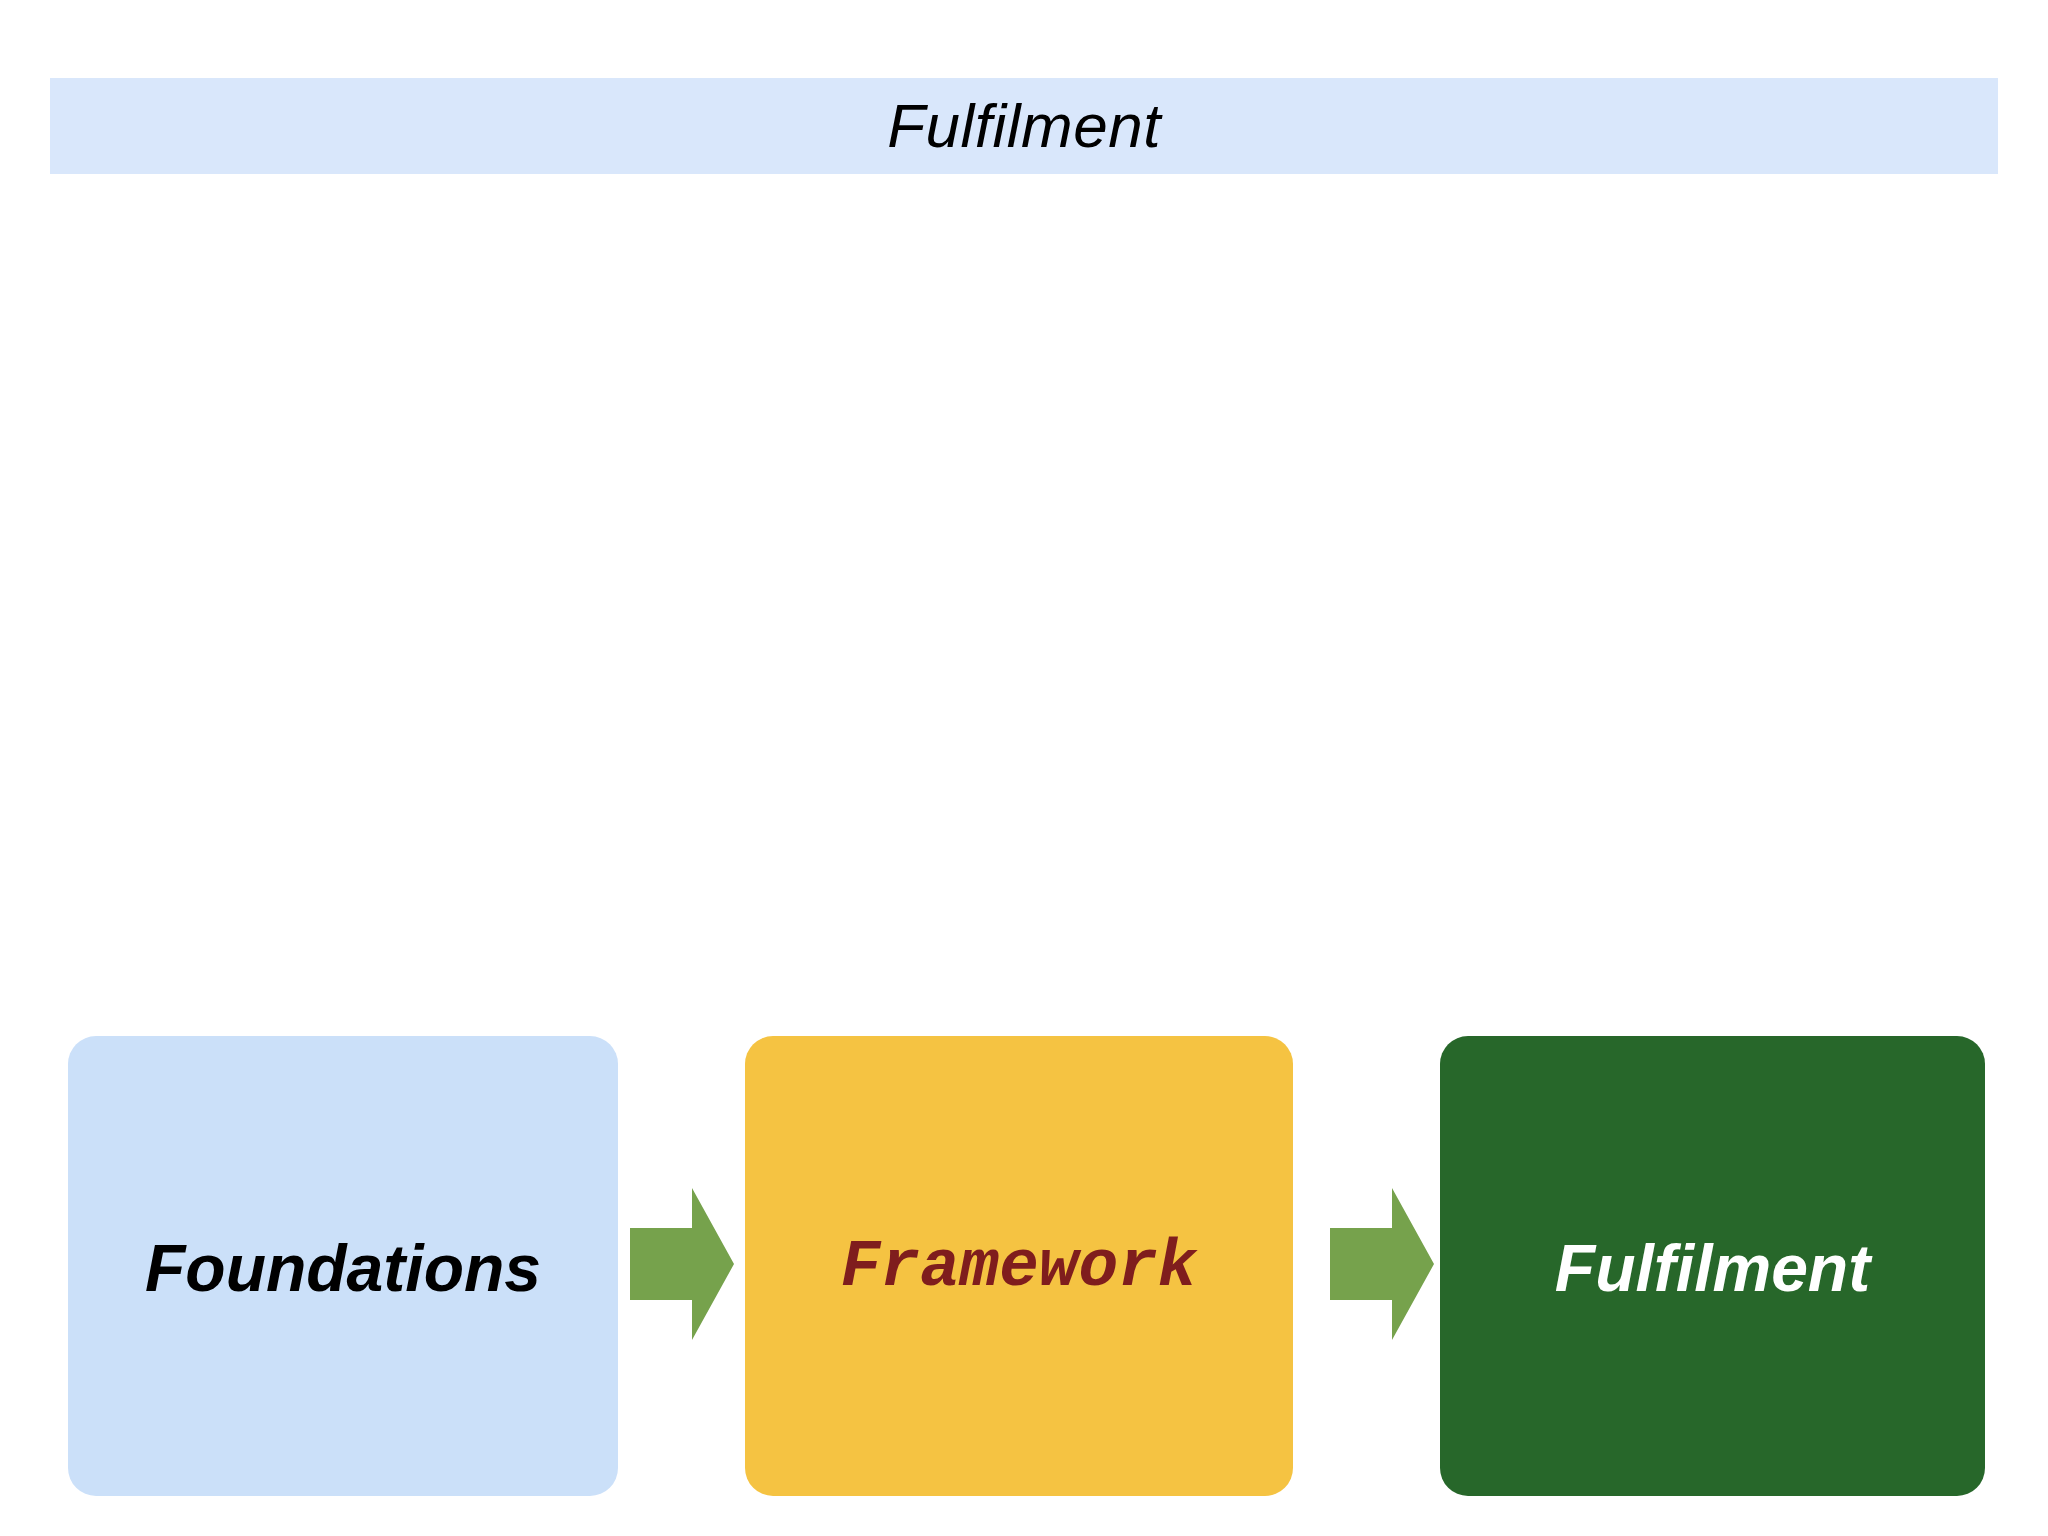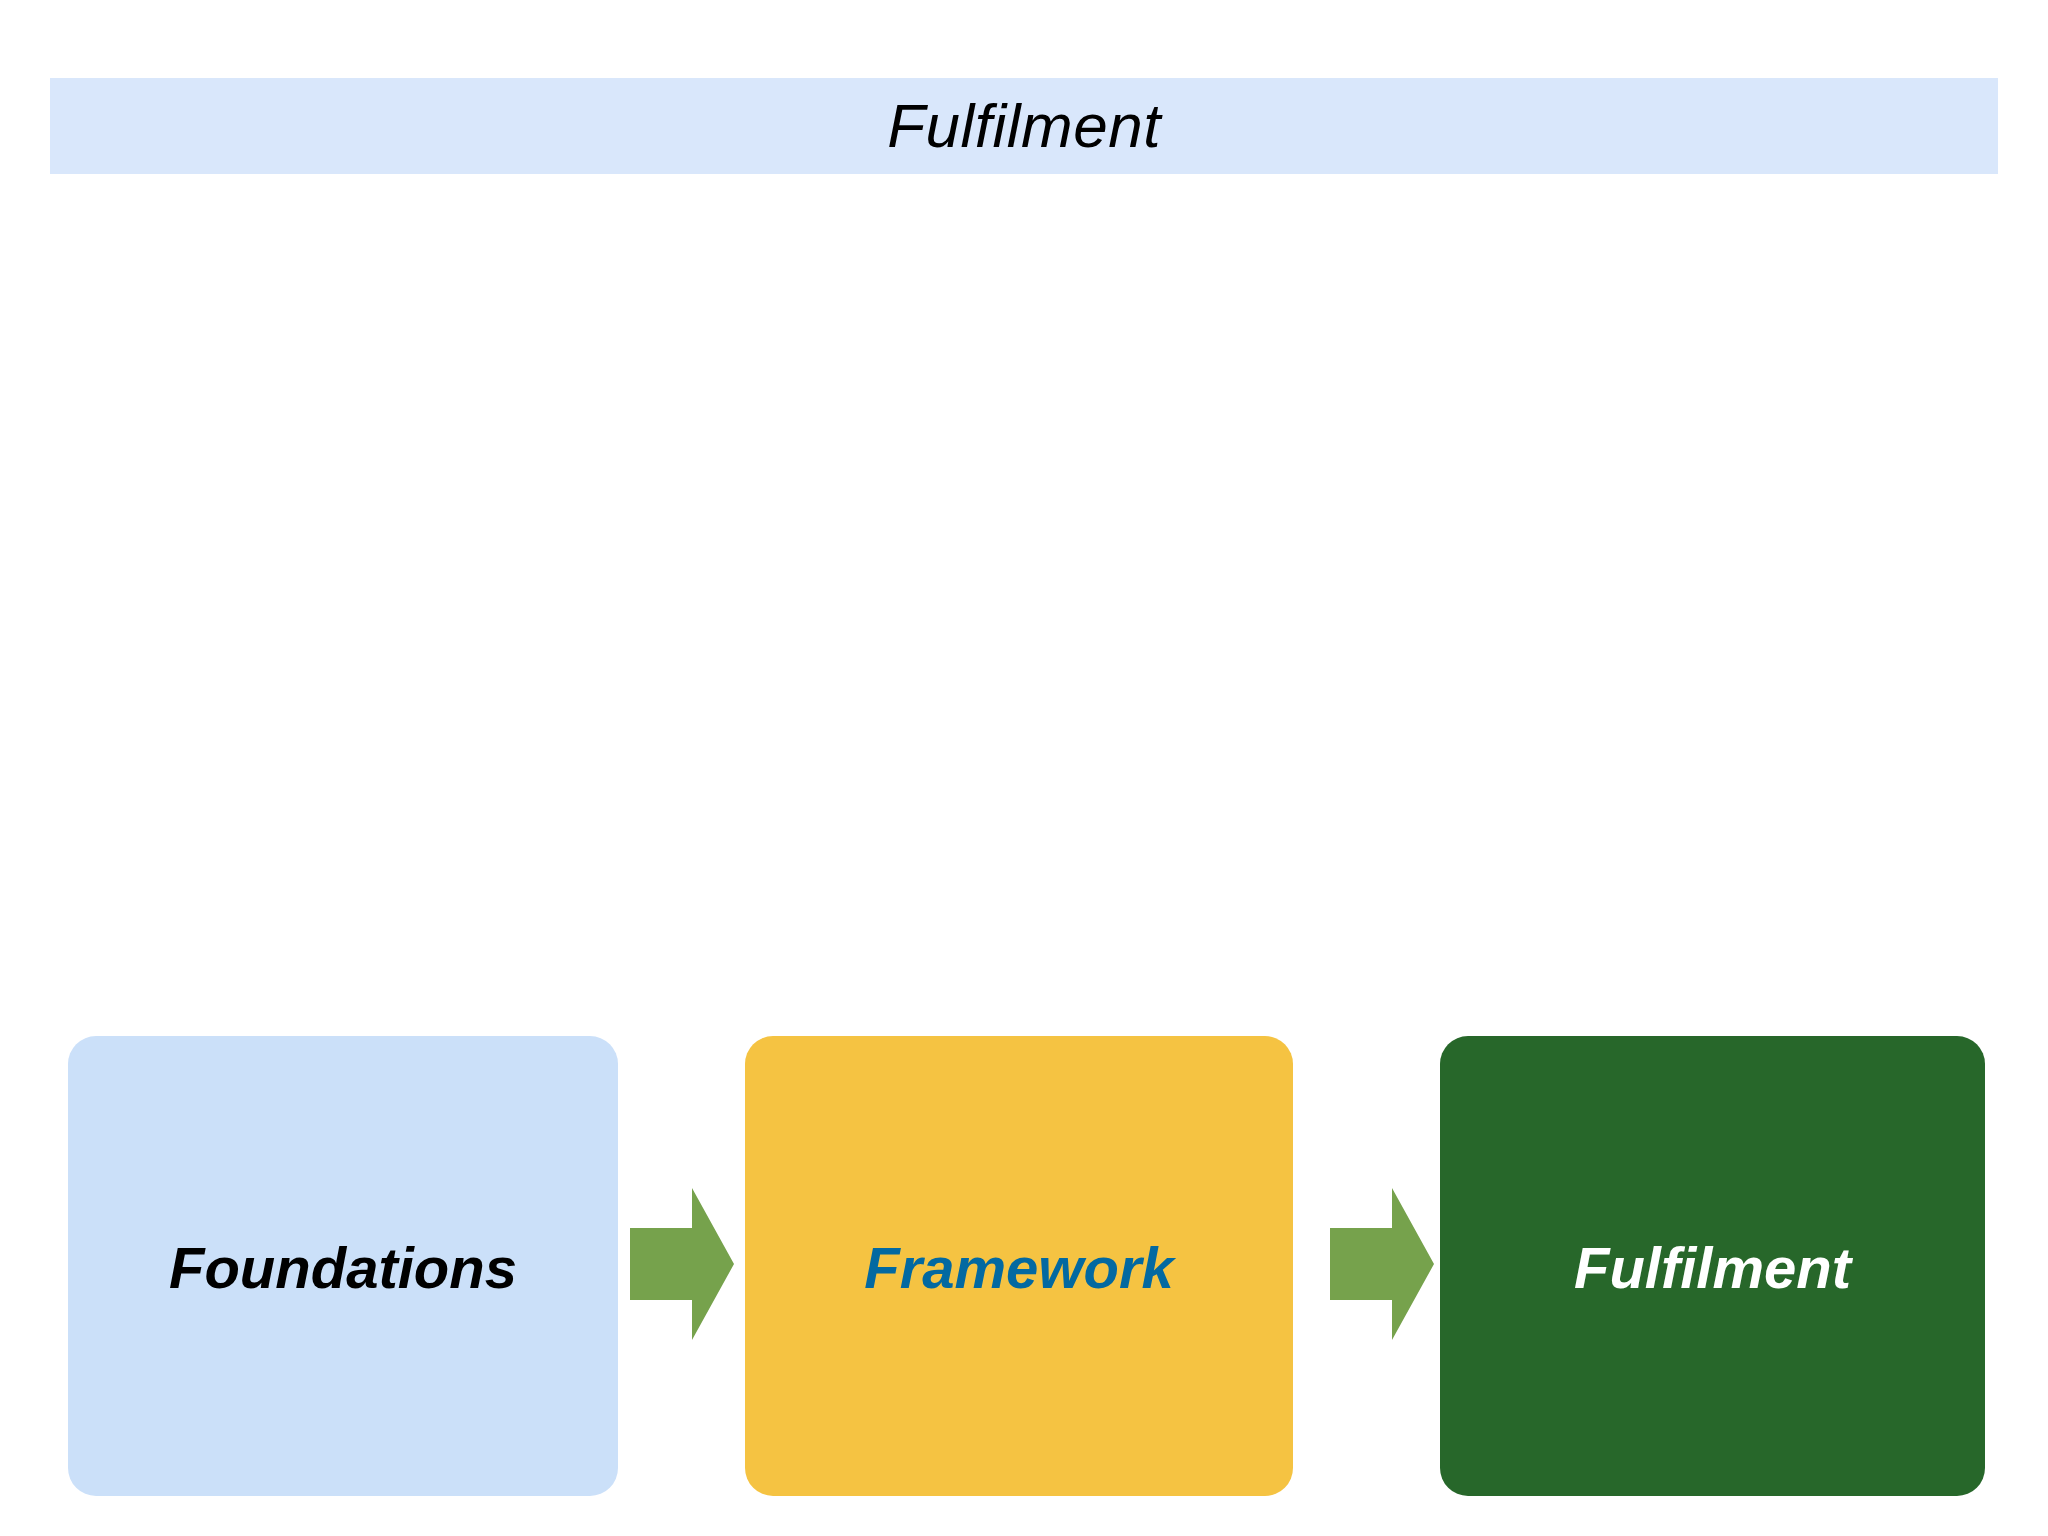--- a/index.html
+++ b/index.html
@@ -83,40 +83,40 @@
     border-radius: 28px;
     display: flex;
     align-items: center;
     justify-content: center;
     box-sizing: border-box;
   }
   .flow-label {
     font-family: "Liberation Sans", sans-serif;
     font-style: italic;
     font-weight: 700;
-    font-size: 58px;
+    font-size: 66px;
     line-height: 1;
     white-space: nowrap;
     position: relative;
     top: 2px;
   }
 
   .box-foundations {
     left: 68px;
     width: 550px;
     background: #cbe0f9;
   }
   .box-foundations .flow-label { color: #000000; }
 
   .box-framework {
     left: 745px;
     width: 548px;
     background: #f5c342;
   }
-  .box-framework .flow-label { color: #0369a1; }
+  .box-framework .flow-label { color: #7f1d1d; font-family: Liberation Mono, monospace; }
 
   .box-fulfilment {
     left: 1440px;
     width: 545px;
     background: #27672a;
   }
   .box-fulfilment .flow-label { color: #ffffff; }
 
   
   .flow-arrow {

